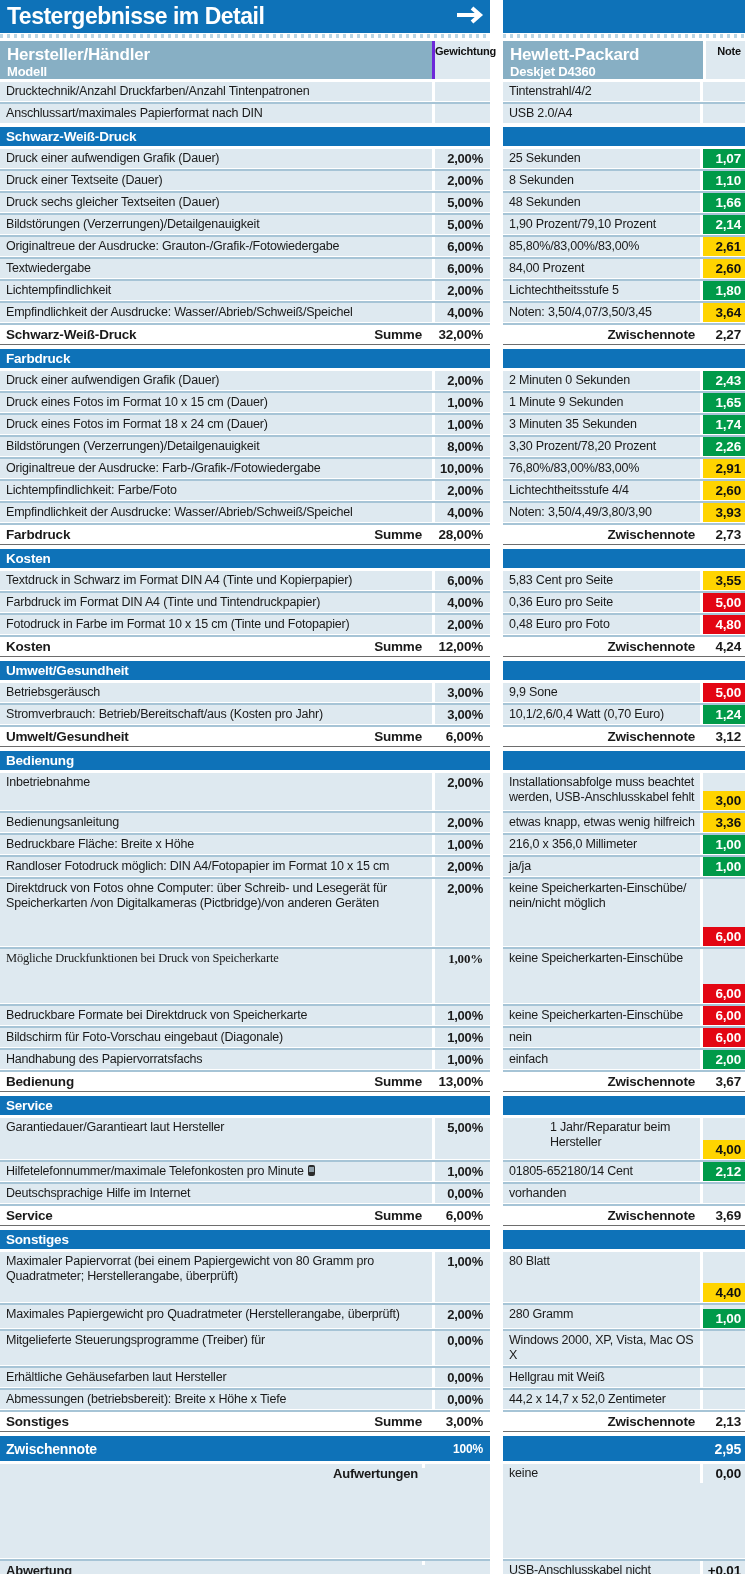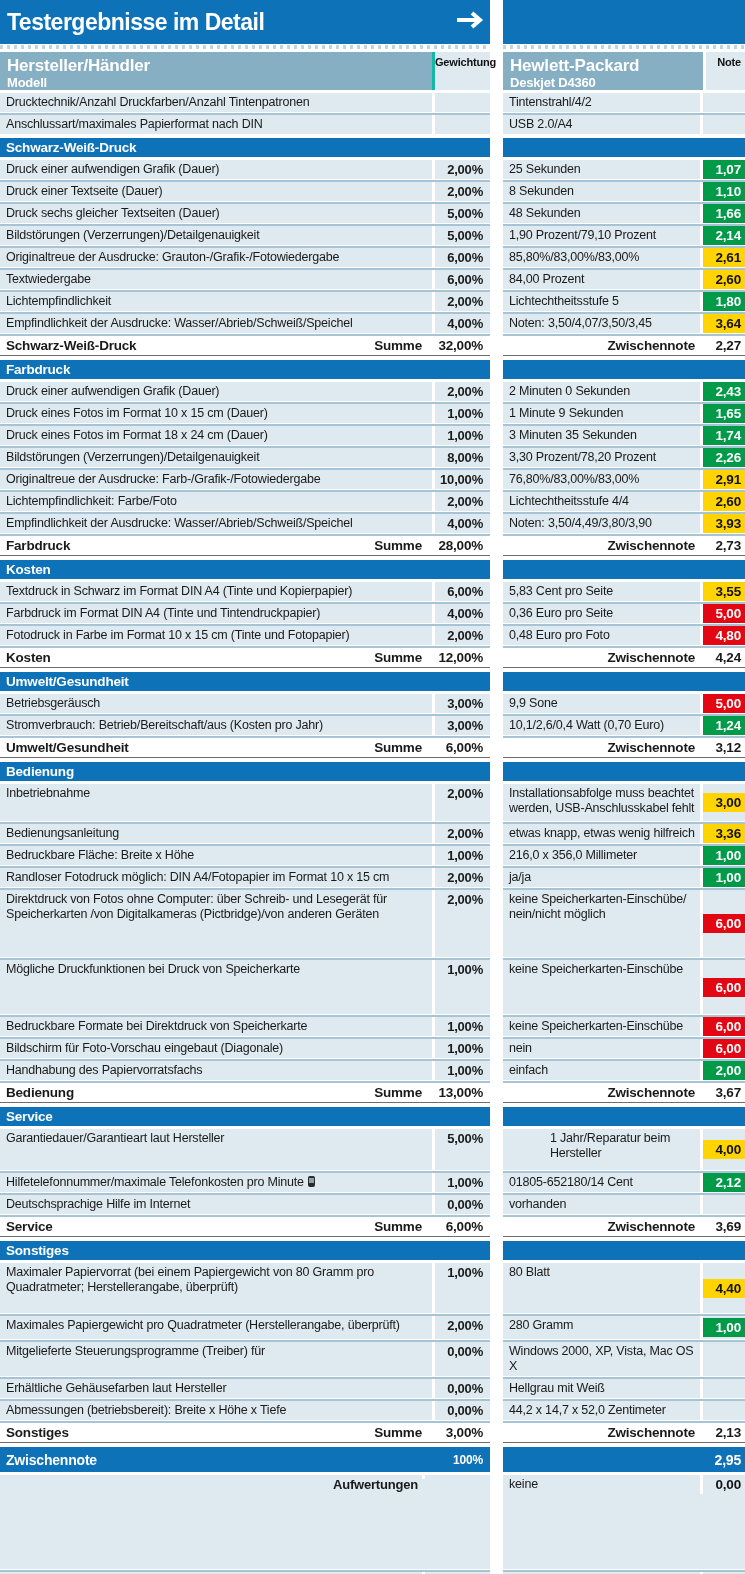--- a/index.html
+++ b/index.html
@@ -9,45 +9,45 @@
 
   .rowline { display:flex; margin-top:3px; }
   .rowline.nosep > .lpart, .rowline.nosep > .rpart { box-shadow:none; }
   .lpart { width:490px; display:flex; box-sizing:border-box; box-shadow:0 -2px 0 0 #a6c4d6; }
   .gapcol { width:13px; flex:0 0 13px; }
   .rpart { width:242px; display:flex; box-sizing:border-box; box-shadow:0 -2px 0 0 #a6c4d6; }
   .row-bg { background:#dee9f0; }
 
   
   .titleline { margin-top:0; }
-  .title-bar { background:#0e72b8; color:#fff; align-items:center; height:44px; }
+  .title-bar { background:#0e72b8; color:#fff; align-items:center; height:33px; }
   .title-text { flex:1; font-size:23px; font-weight:bold; padding-left:7px; letter-spacing:-0.5px; }
   .arrow-wrap { width:40px; text-align:center; cursor:pointer; }
   .dashline { height:4px; background:repeating-linear-gradient(90deg,#bcd6e4 0 3px,#ffffff 3px 7px); }
   .dl-l { width:490px; } .dl-r { width:242px; }
 
   
   .band-steel { background:#87afc4; color:#fff; flex:1; padding:4px 7px 0; }
   .band-line1 { font-size:17px; font-weight:bold; line-height:19px; }
   .band-line2 { font-size:13px; font-weight:bold; line-height:15px; }
-  .band-small { width:58px; flex:0 0 58px; background:#dee9f0; border-left:3px solid #14b8a6;
+  .band-small { width:58px; flex:0 0 58px; background:#dee9f0; border-left:3px solid #6d28d9;
                 font-size:11px; font-weight:bold; padding:4px 4px 0 0; text-align:right;
                 box-sizing:border-box; color:#111; }
   .band-note { width:42px; flex:0 0 42px; background:#dee9f0; border-left:3px solid #fff;
                font-size:11px; font-weight:bold; padding:4px 4px 0 0; text-align:right;
                box-sizing:border-box; color:#111; }
 
   
   .cell { box-sizing:border-box; }
   .label { flex:1; font-size:12.5px; line-height:15px; padding:2px 4px 2px 6px; }
   .weight { width:58px; flex:0 0 58px; border-left:3px solid #fff; font-size:13px; font-weight:bold;
             text-align:right; padding:2px 7px 2px 0; }
   .value { flex:1; font-size:12.5px; line-height:15px; padding:2px 4px 2px 6px; }
   .notecol { width:42px; flex:0 0 42px; border-left:3px solid #fff; display:flex;
-             align-items:center; background:#dee9f0; }
+             align-items:flex-end; background:#dee9f0; }
   .badge { width:100%; min-height:19px; line-height:19px; font-size:13.5px; font-weight:bold;
            text-align:right; padding-right:4px; box-sizing:border-box; }
   .badge.green { background:#009a49; color:#fff; }
   .badge.yellow { background:#ffd400; color:#111; }
   .badge.red { background:#e30613; color:#fff; }
   .note-plain { width:100%; min-height:19px; line-height:19px; font-size:13.5px; font-weight:bold;
                 text-align:right; padding-right:4px; box-sizing:border-box; color:#111; }
 
   
   .sec-head { background:#0e72b8; color:#fff; min-height:19px; align-items:center; }
@@ -544,21 +544,21 @@
         </div>
         <div class="gapcol"></div>
         <div class="rpart row-bg" style="min-height: 67px;">
           <div class="cell value">keine Speicherkarten-Einschübe/ nein/nicht möglich</div>
           <div class="notecol">
             <div class="badge red">6,00</div>
           </div>
         </div>
       </div>
       <div class="rowline">
-        <div class="lpart row-bg" style="min-height: 54px;">
+        <div class="lpart row-bg" style="min-height: 54px; font-family: Liberation Serif, serif;">
           <div class="cell label">Mögliche Druckfunktionen bei Druck von Speicherkarte</div>
           <div class="cell weight">1,00%</div>
         </div>
         <div class="gapcol"></div>
         <div class="rpart row-bg" style="min-height: 54px;">
           <div class="cell value">keine Speicherkarten-Einschübe</div>
           <div class="notecol">
             <div class="badge red">6,00</div>
           </div>
         </div>

